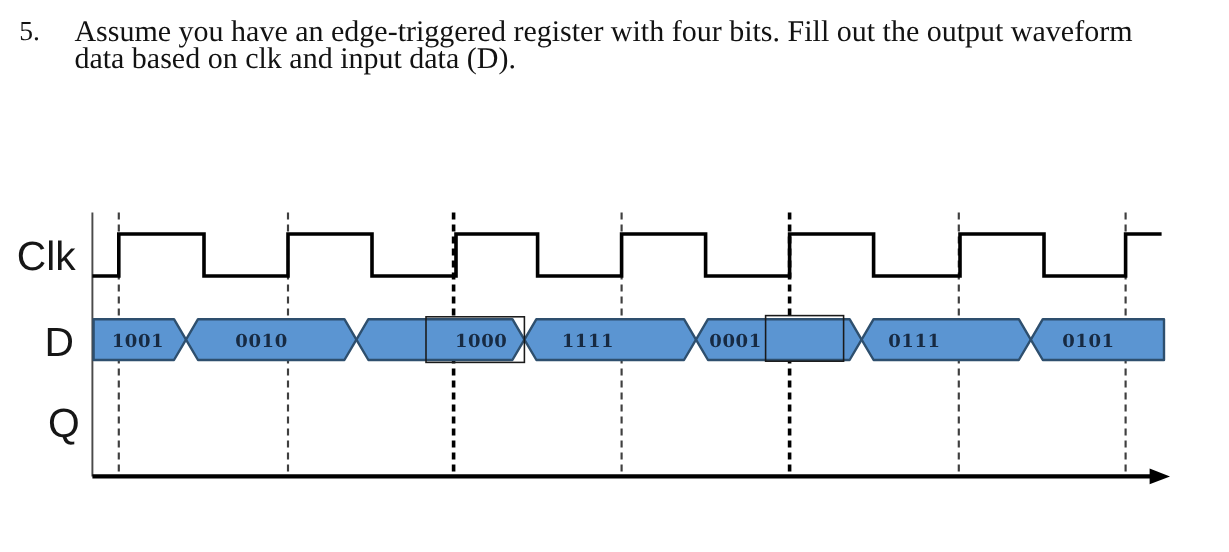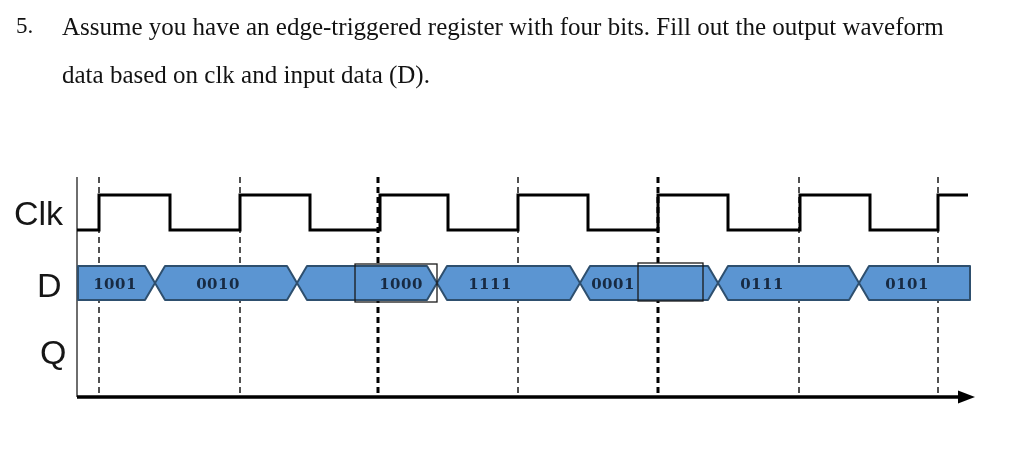--- a/index.html
+++ b/index.html
@@ -1,21 +1,21 @@
 <!DOCTYPE html>
 <html><head>
 <meta charset="utf-8">
 <style>
   html,body{margin:0;padding:0;background:#ffffff;}
   .page{position:relative;width:1024px;height:460px;background:#ffffff;overflow:hidden;
         font-family:"Liberation Serif",serif;}
   .q-number{position:absolute;left:16px;top:13px;font-size:23px;color:#121212;}
   .q-line{position:absolute;left:62px;font-size:25px;color:#121212;white-space:nowrap;}
   .q-line1{top:13px;}
-  .q-line2{top:61px;}
+  .q-line2{top:36px;}
   #waveform-svg{position:absolute;left:0;top:0;}
   .sig-label{font-family:"Liberation Sans",sans-serif;font-size:34px;fill:#161616;}
 </style>
 </head>
 <body>
 
 <div class="page">
 
   <div class="q-number">5.</div>
   <div class="q-line q-line1">Assume you have an edge-triggered register with four bits. Fill out the output waveform</div>

